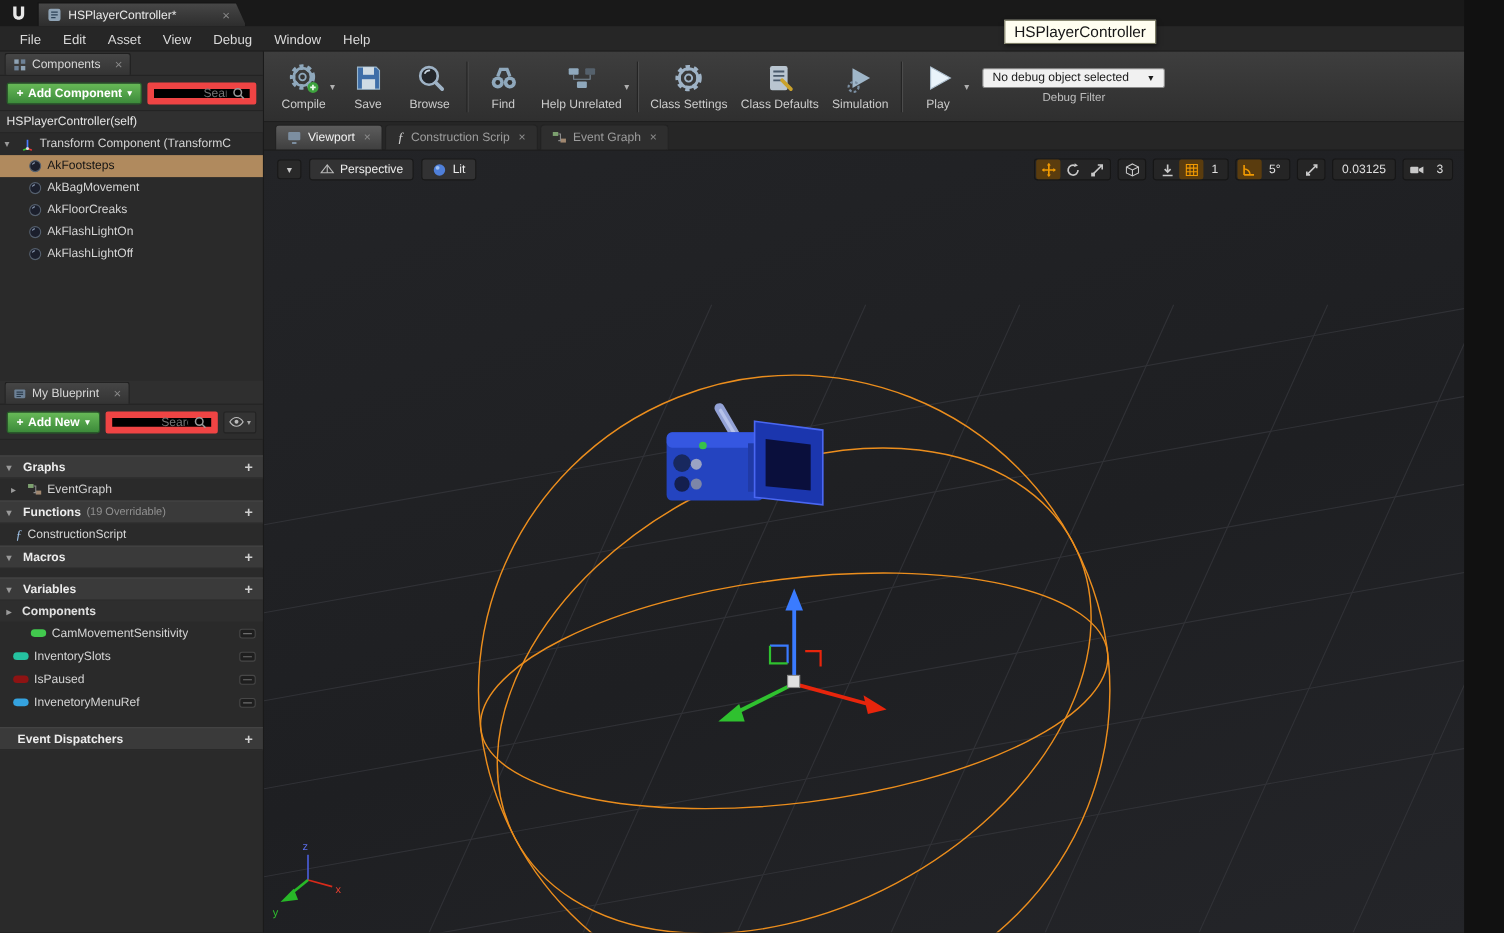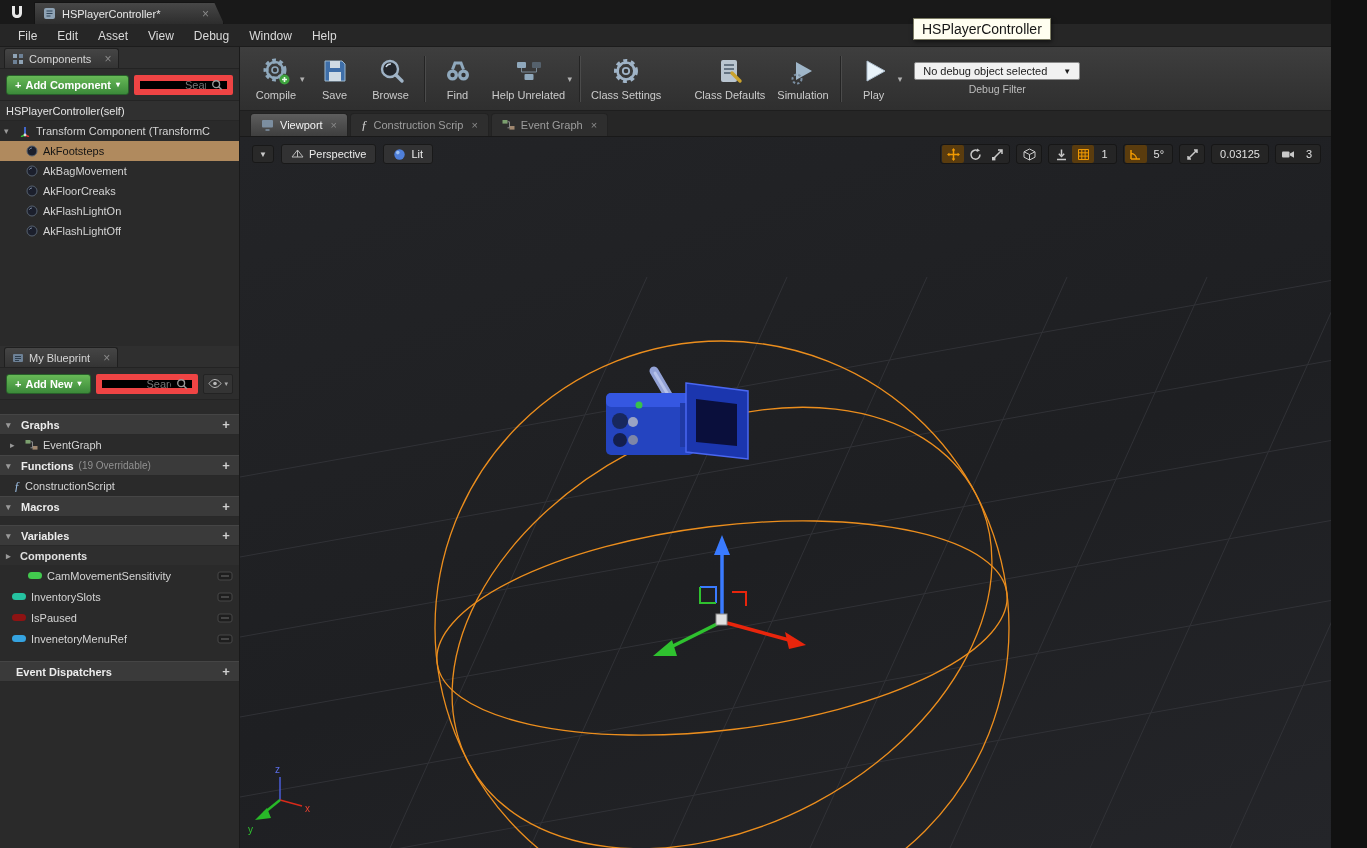--- a/index.html
+++ b/index.html
@@ -377,21 +377,21 @@
       <div class="tb-sep"></div>
       <div class="tb-group">
         <div class="tb-btn" style="min-width:78px;">
           <svg width="30" height="30" viewBox="0 0 30 30">
               <circle cx="15" cy="15" r="9.5" fill="none" stroke="#9fb3c6" stroke-width="5" stroke-dasharray="3.6 3.4"></circle>
               <circle cx="15" cy="15" r="8.5" fill="none" stroke="#9fb3c6" stroke-width="2.6"></circle>
               <circle cx="15" cy="15" r="3.2" fill="#343434" stroke="#9fb3c6" stroke-width="1.8"></circle>
             </svg>
           <span class="cap">Class Settings</span>
         </div>
-        <div class="tb-btn" style="min-width:80px;margin-left:21px;">
+        <div class="tb-btn" style="min-width:80px;">
           <svg width="30" height="30" viewBox="0 0 30 30">
               <rect x="6" y="4" width="16" height="22" rx="2" fill="#b9c5d0"></rect>
               <path d="M9 9h10M9 13h10M9 17h7" stroke="#49596a" stroke-width="1.6"></path>
               <path d="M17 17l8 8" stroke="#caa22c" stroke-width="3.4" stroke-linecap="round"></path>
             </svg>
           <span class="cap">Class Defaults</span>
         </div>
         <div class="tb-btn">
           <svg width="30" height="30" viewBox="0 0 30 30">
               <path d="M8 6l16 9-16 9z" fill="#9fb6c9"></path>

